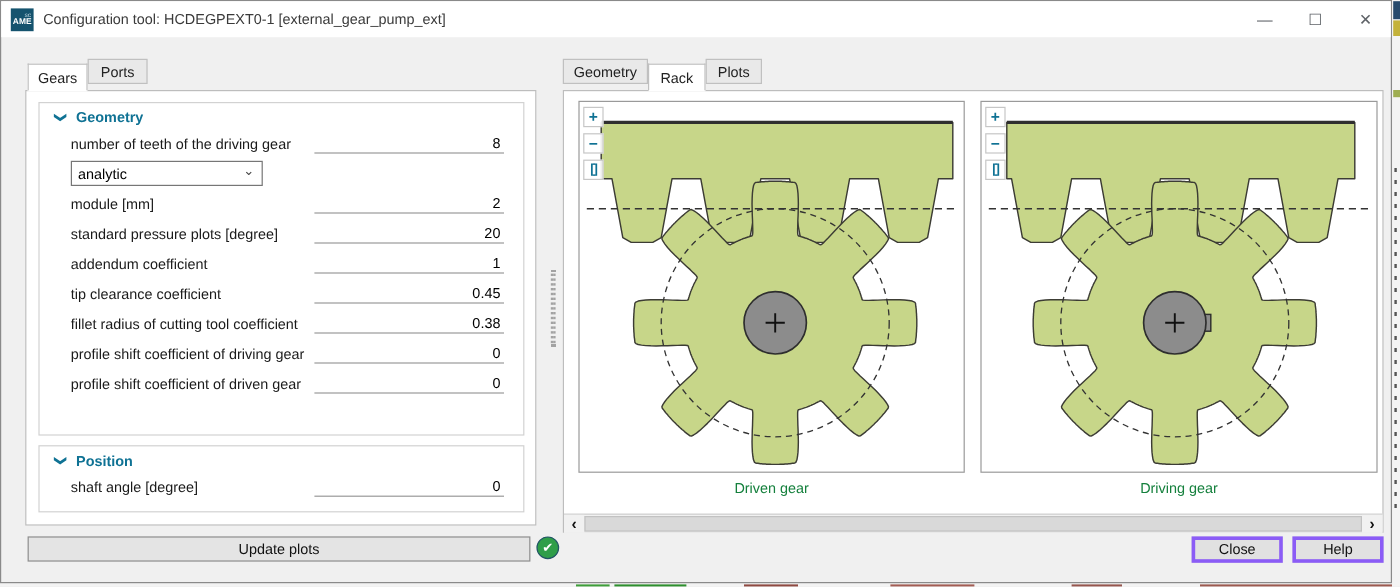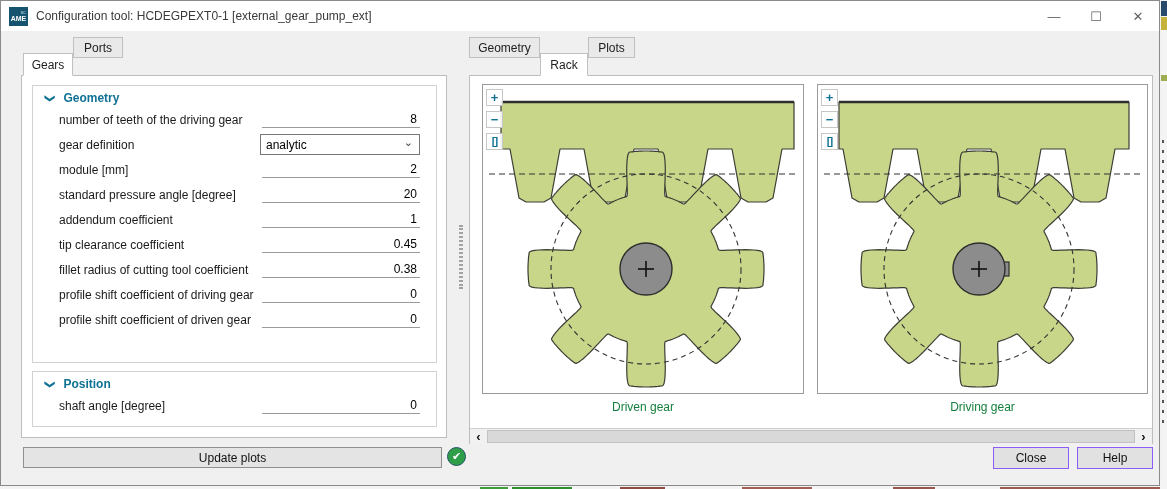--- a/index.html
+++ b/index.html
@@ -10,21 +10,21 @@
   .titlebar{position:absolute;left:0;top:0;width:100%;height:30px;background:#ffffff;display:flex;align-items:center;}
   .appicon{width:19px;height:19px;margin-left:8px;background:#15536e;color:#fff;display:flex;flex-direction:column;align-items:center;justify-content:center;line-height:1;}
   .appicon .tm{font-size:4px;align-self:flex-end;margin-right:2px;color:#cfe3ec;}
   .appicon .ame{font-size:7px;font-weight:bold;letter-spacing:0;}
   .apptitle{margin-left:8px;font-size:12px;color:#3a3a3a;}
   .wincontrols{position:absolute;right:0;top:0;height:30px;display:flex;}
   .winbtn{width:42px;height:30px;display:flex;align-items:center;justify-content:center;color:#5f6368;font-size:13px;}
   
   .tab{position:absolute;font-size:12px;color:#222;display:flex;align-items:center;justify-content:center;border:1px solid #c0c0c0;}
   .tab.active{background:#fff;border-bottom:1px solid #fff;z-index:5;height:23px;top:52px;}
-  .tab.inactive{background:#e9e9e9;height:21px;top:36px;}
+  .tab.inactive{background:#e9e9e9;height:21px;top:48px;}
   
   .lpanel{position:absolute;left:20px;top:74px;width:426px;height:363px;background:#fff;border:1px solid #bdbdbd;z-index:2;}
   .groupbox{position:absolute;left:10px;width:405px;border:1px solid #d2d2d2;background:#fff;}
   .gb-head{display:flex;align-items:center;gap:9px;padding:5px 0 2px 13px;color:#0f7294;font-weight:bold;font-size:12px;}
   .chev{display:inline-block;transform:rotate(90deg);font-size:10px;font-weight:bold;color:#0f7294;}
   .frow{display:flex;align-items:center;height:25px;padding:0 16px 0 26px;}
   .flabel{flex:1;font-size:12px;color:#1a1a1a;}
   .fvalue{width:158px;text-align:right;border-bottom:1px solid #9a9a9a;font-size:12px;color:#000;padding:1px 3px 1px 0;background:#fff;}
   .fselect{width:160px;height:21px;border:1px solid #767676;background:#fff;display:flex;align-items:center;font-size:12px;padding-left:5px;position:relative;}
   .fselect .selchev{position:absolute;right:6px;top:1px;color:#444;font-size:11px;}
@@ -37,21 +37,21 @@
   .rpanel{position:absolute;left:468px;top:74px;width:684px;height:369px;background:#fff;border:1px solid #bdbdbd;z-index:2;}
   .viewbox{position:absolute;top:8px;background:#fff;border:1px solid #9a9a9a;}
   .caption{position:absolute;top:324px;font-size:12px;color:#15803d;text-align:center;}
   .zoomctl{position:absolute;left:3px;top:4px;display:flex;flex-direction:column;gap:5px;z-index:4;}
   .zbtn{width:17px;height:17px;background:rgba(255,255,255,.9);border:1px solid #c6c6c6;color:#0f7294;font-weight:900;font-size:13px;display:flex;align-items:center;justify-content:center;line-height:1;}
   .zbtn.fit{font-size:11px;letter-spacing:-1px;}
   .hscroll{position:absolute;left:0px;top:352px;width:682px;height:16px;background:#f1f1f1;border-top:1px solid #cfcfcf;display:flex;}
   .harrow{width:17px;height:15px;display:flex;align-items:center;justify-content:center;font-size:13px;font-weight:bold;color:#111;background:#f1f1f1;}
   .hthumb{flex:1;background:#d9d9d9;border:1px solid #c2c2c2;margin:1px 0;}
   
-  .footbtn{position:absolute;top:446px;width:76px;height:22px;background:#e1e1e1;border:1px solid #8b5cf6;font-size:12px;color:#111;display:flex;align-items:center;justify-content:center;}
+  .footbtn{position:absolute;top:446px;width:76px;height:22px;background:#e1e1e1;border:3px solid #8b5cf6;font-size:12px;color:#111;display:flex;align-items:center;justify-content:center;}
   
   .sliver-right{position:absolute;left:1161px;top:0;width:6px;height:489px;background:#f4f4f4;}
   .sliver-bottom{position:absolute;left:0;top:487px;width:1161px;height:2px;background:#f4f4f4;}
   .blk{position:absolute;}
 </style>
 </head>
 <body>
 
 <div id="stage">
 
@@ -78,32 +78,31 @@
       <div class="groupbox" style="top:9px;height:278px;">
         <div class="gb-head">
           <span class="chev">❯</span>
           <span>Geometry</span>
         </div>
         <div class="frow">
           <span class="flabel">number of teeth of the driving gear</span>
           <span class="fvalue">8</span>
         </div>
         <div class="frow">
-          <span class="flabel">gear definition</span>
           <span class="fselect">
             <span>analytic</span>
             <span class="selchev">⌄</span>
           </span>
         </div>
         <div class="frow">
           <span class="flabel">module [mm]</span>
           <span class="fvalue">2</span>
         </div>
         <div class="frow">
-          <span class="flabel">standard pressure angle [degree]</span>
+          <span class="flabel">standard pressure plots [degree]</span>
           <span class="fvalue">20</span>
         </div>
         <div class="frow">
           <span class="flabel">addendum coefficient</span>
           <span class="fvalue">1</span>
         </div>
         <div class="frow">
           <span class="flabel">tip clearance coefficient</span>
           <span class="fvalue">0.45</span>
         </div>

